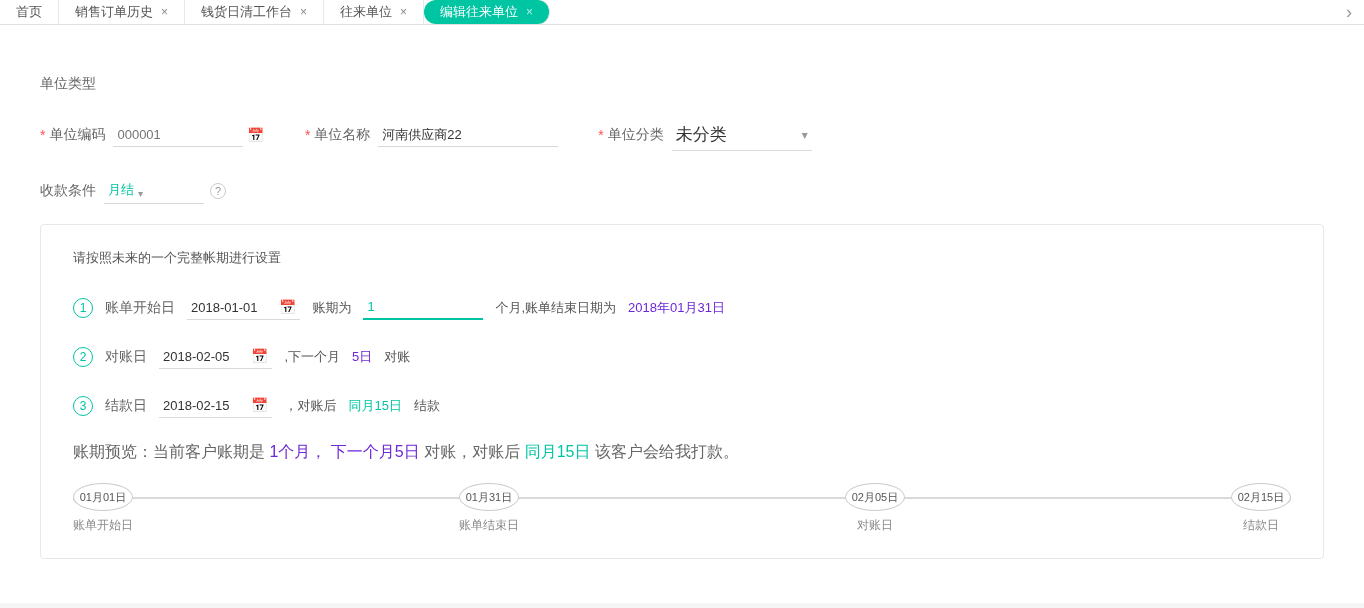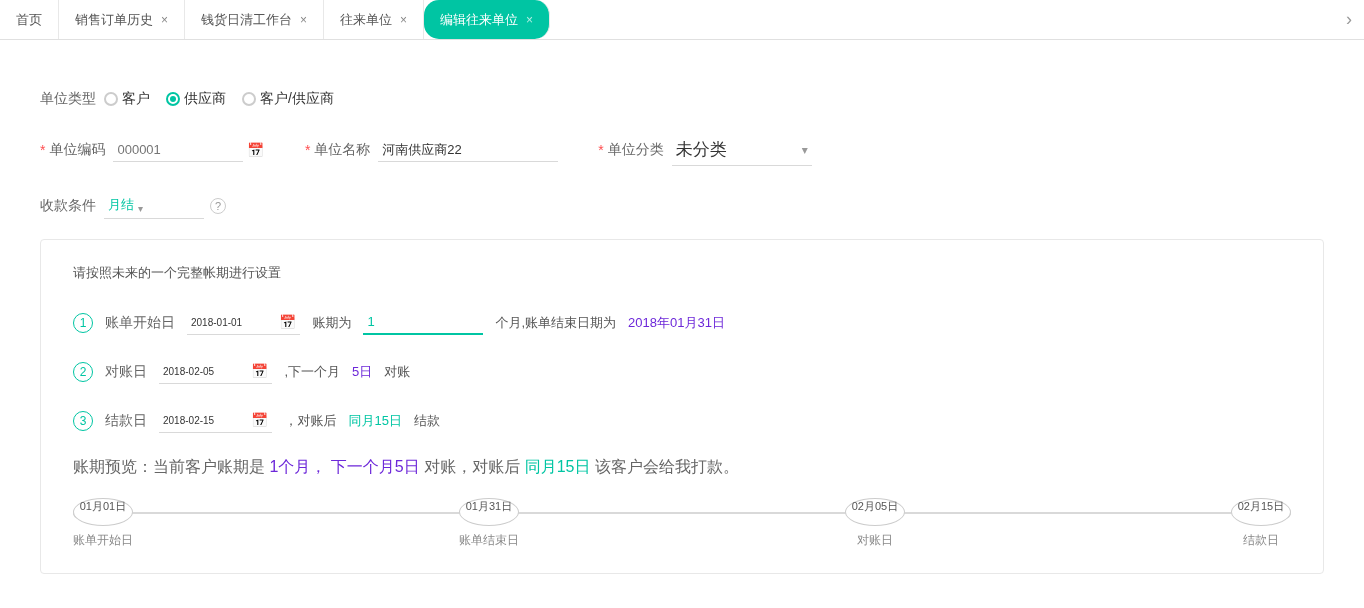--- a/index.html
+++ b/index.html
@@ -4,21 +4,21 @@
   <style>
     * { box-sizing: border-box; margin: 0; padding: 0; }
     body { font-family: 'Microsoft YaHei', Arial, sans-serif; font-size: 14px; color: #333; background: #f5f5f5; }
 
     
     .tabs-bar {
       display: flex;
       align-items: center;
       background: #fff;
       border-bottom: 1px solid #e0e0e0;
-      height: 40px;
+      height: 25px;
       padding: 0;
     }
     .tab-item {
       display: flex;
       align-items: center;
       padding: 0 16px;
       height: 100%;
       cursor: pointer;
       font-size: 13px;
       color: #555;
@@ -221,21 +221,21 @@
       color: #666;
       white-space: nowrap;
     }
     .step-date {
       display: flex;
       align-items: center;
       border-bottom: 1px solid #d9d9d9;
       padding: 4px 4px;
     }
     .step-date-val {
-      font-size: 10px;
+      font-size: 13px;
       color: #333;
       margin-right: 4px;
       min-width: 80px;
     }
     .step-text {
       color: #555;
       font-size: 13px;
     }
     .highlight-orange {
       color: #6d28d9;
@@ -271,20 +271,21 @@
       flex-direction: column;
       align-items: center;
     }
     .timeline-dot-outer {
       width: 28px;
       height: 28px;
       border-radius: 50%;
       border: 1px solid #ccc;
       background: #fff;
       display: flex;
+      align-items: center;
       justify-content: center;
       font-size: 11px;
       color: #555;
       margin-bottom: 6px;
       white-space: nowrap;
       padding: 0 4px;
       min-width: 60px;
     }
     .timeline-dot-label {
       font-size: 12px;
@@ -327,34 +328,20 @@
     <span class="tab-close">×</span>
   </div>
   <div class="tab-more">›</div>
 </div>
 
 <div class="main-content">
 
   <div class="form-row">
     <div class="form-group">
       <span class="form-label">单位类型</span>
-      <div class="radio-group">
-        <label class="radio-item">
-          <span class="radio-circle"></span>
-          <span>客户</span>
-        </label>
-        <label class="radio-item">
-          <span class="radio-circle checked"></span>
-          <span>供应商</span>
-        </label>
-        <label class="radio-item">
-          <span class="radio-circle"></span>
-          <span>客户/供应商</span>
-        </label>
-      </div>
     </div>
   </div>
 
   <div class="form-row">
     <div class="form-group">
       <span class="required-star">*</span>
       <span class="form-label">单位编码</span>
       <input class="field-input code" type="text" placeholder="000001" style="">
       <span class="calendar-icon">📅</span>
     </div>

